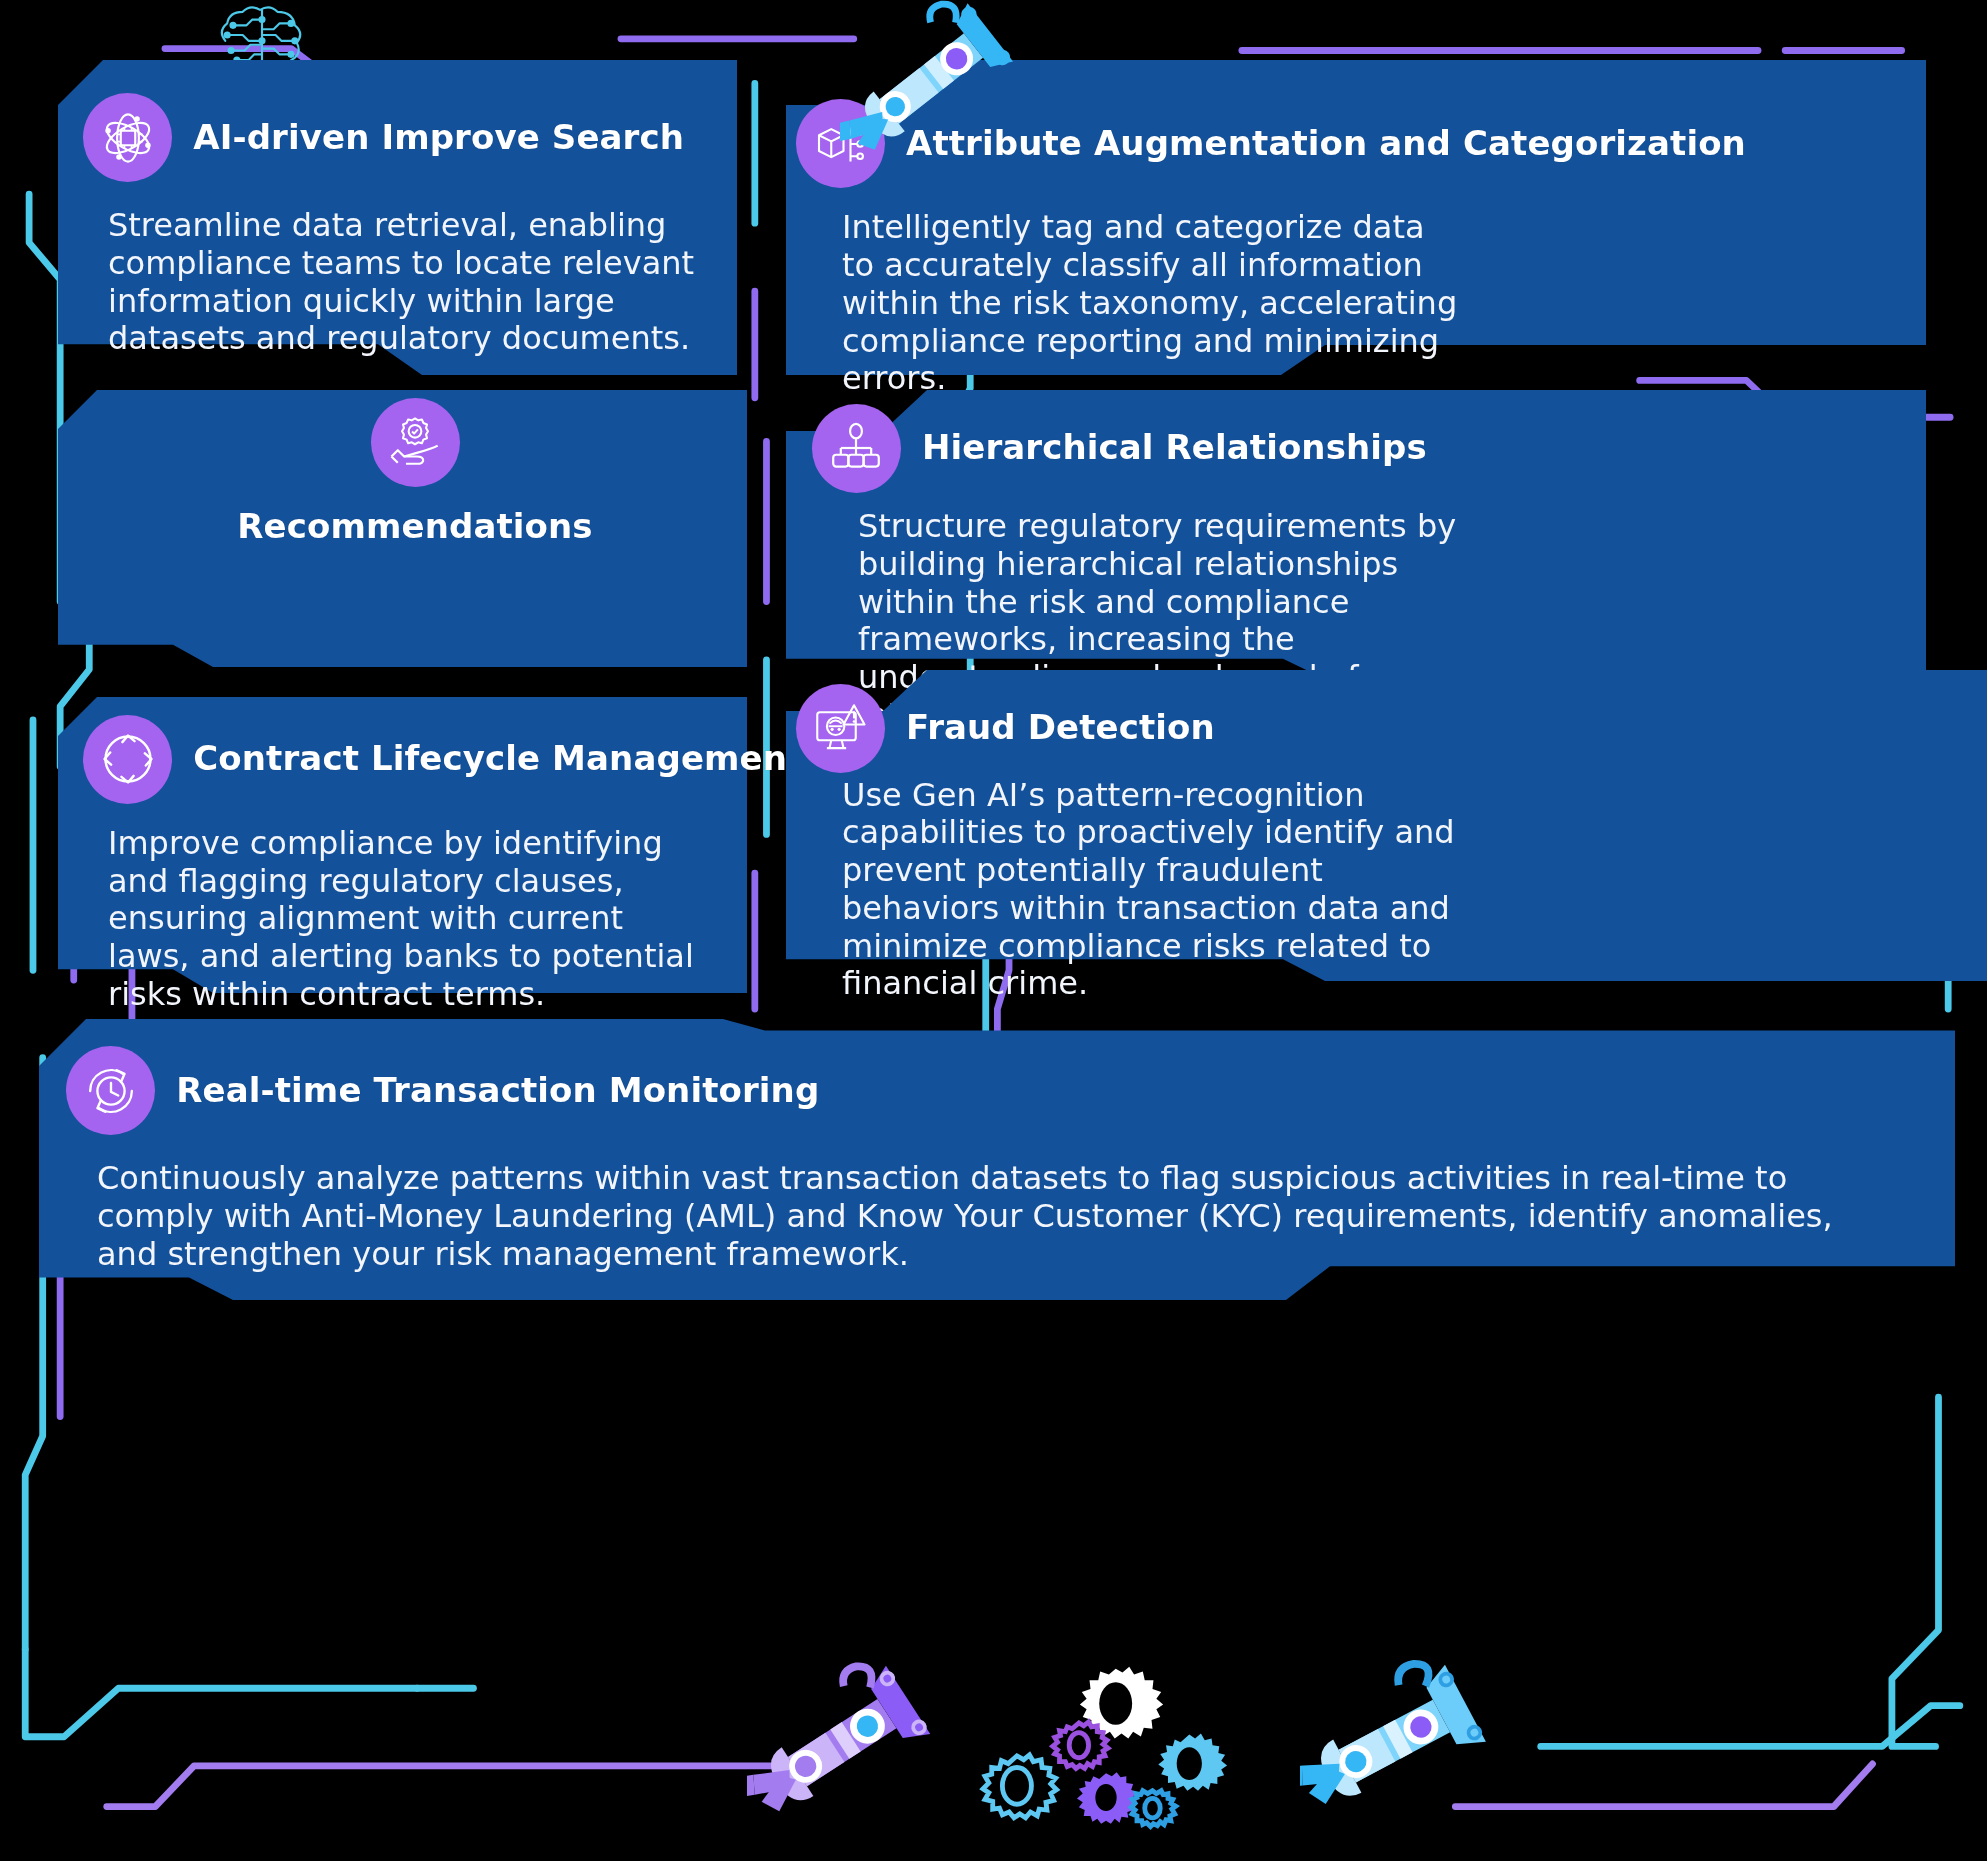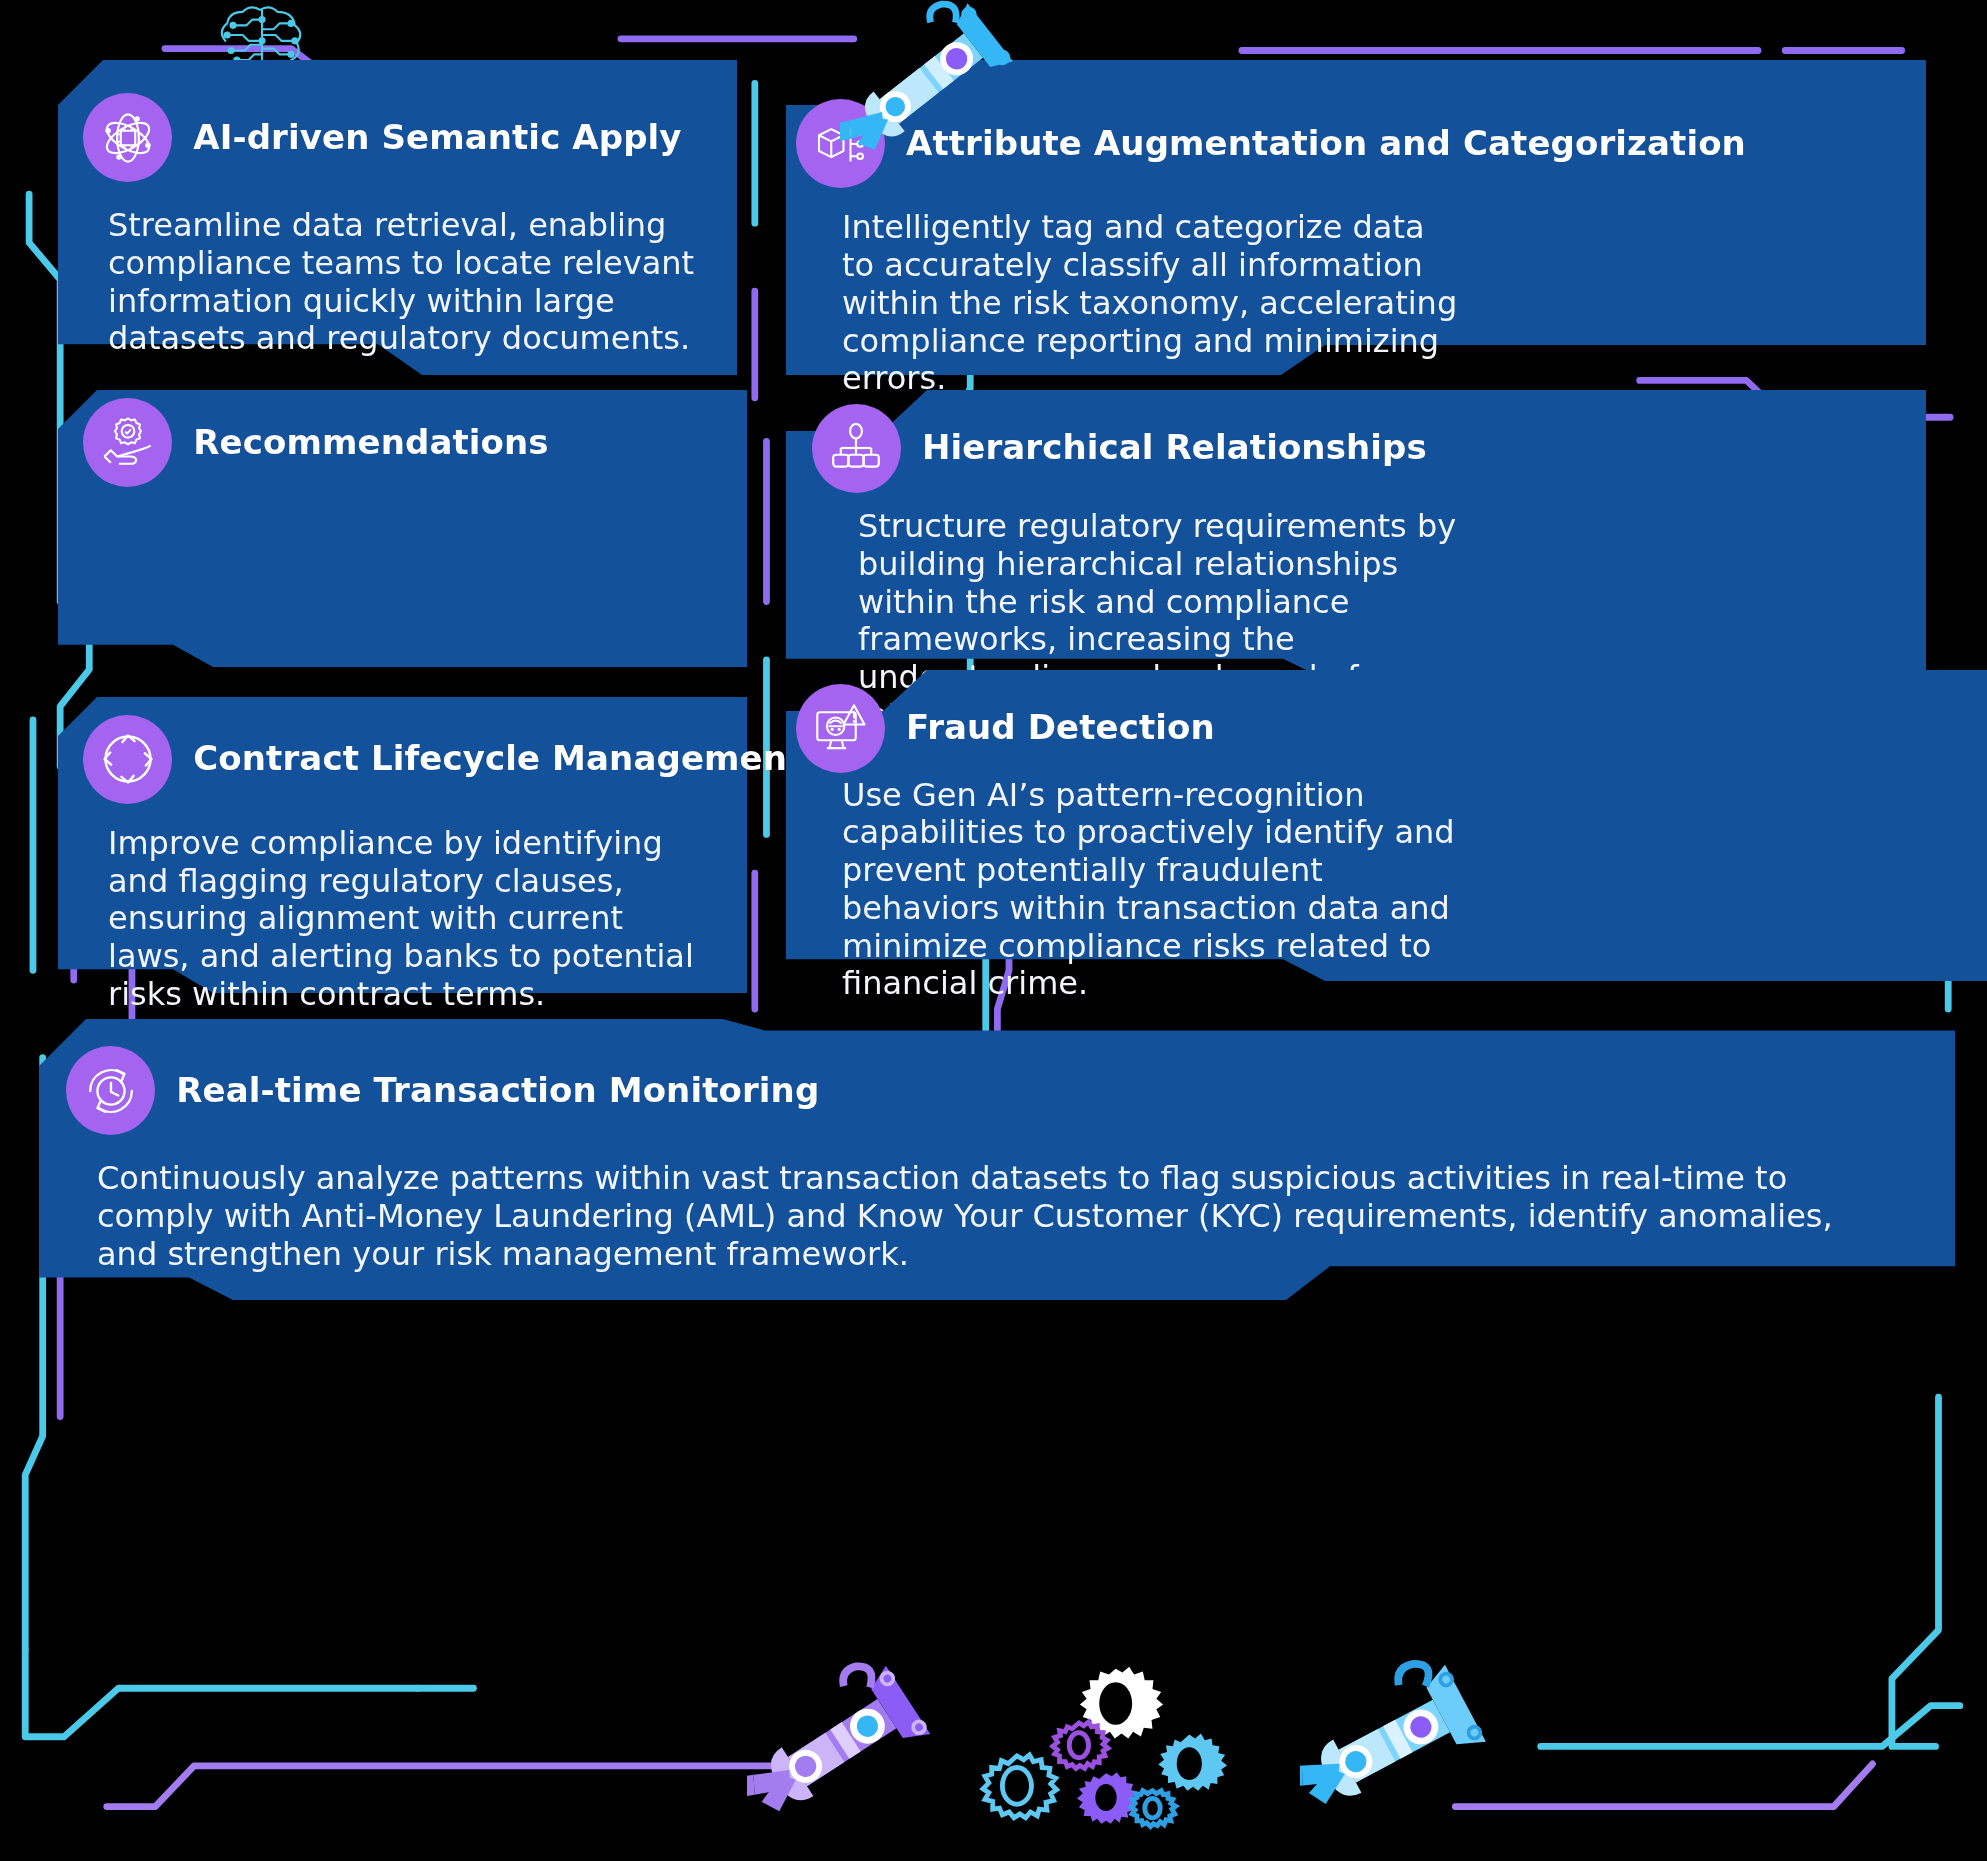--- a/index.html
+++ b/index.html
@@ -104,21 +104,21 @@
   }
   #card-attribute .card-head { padding: 39px 0 0 9.7px; }
   #card-attribute .card-body { margin: 21.3px 0 0 56px; width: 621px; }
 
   #card-recommendations {
     left: 58px; top: 390px; width: 689px; height: 277px;
   }
   #card-recommendations .card-bg {
     clip-path: polygon(39px 0, 100% 0, 100% 100%, 155px 100%, 115px 92%, 0 92%, 0 39px);
   }
-  #card-recommendations .card-head { padding: 7.8px 0 0 25px; }
+  #card-recommendations .card-head { padding: 7.8px 0 0 25px; flex-direction: column; }
   #card-recommendations .card-body { margin: 21.3px 0 0 50px; width: 592px; }
 
   #card-hierarchical {
     left: 786px; top: 390px; width: 1140px; height: 289px; padding-left: 16px;
   }
   #card-hierarchical .card-bg {
     clip-path: polygon(0 41px, 97px 41px, 141px 0, 100% 0, 100% 100%, 539px 100%, 497px 93%, 0 93%);
   }
   #card-hierarchical .card-head { padding: 13.6px 0 0 9.7px; }
   #card-hierarchical .card-body { margin: 15.5px 0 0 56px; width: 621px; }
@@ -214,21 +214,21 @@
             <ellipse cx="32" cy="32" rx="26" ry="12" transform="rotate(-30 32 32)"></ellipse>
             <ellipse cx="32" cy="32" rx="12" ry="26"></ellipse>
             <rect x="24" y="24" width="16" height="16" rx="2"></rect>
             <path d="M28 24v-4M36 24v-4M28 44v-4M36 44v-4M24 28h-4M24 36h-4M44 28h4M44 36h4" stroke-width="2"></path>
             <circle cx="10" cy="24" r="3" fill="#ffffff" stroke="none"></circle>
             <circle cx="54" cy="40" r="3" fill="#ffffff" stroke="none"></circle>
             <circle cx="22" cy="53" r="3" fill="#ffffff" stroke="none"></circle>
             <circle cx="42" cy="11" r="3" fill="#ffffff" stroke="none"></circle>
           </svg>
         </span>
-        <span class="card-title">AI-driven Semantic Apply</span>
+        <span class="card-title">AI-driven Improve Search</span>
       </div>
       <div class="card-body">Streamline data retrieval, enabling compliance teams to locate relevant information quickly within large datasets and regulatory documents.</div>
     </div>
   </div>
 
   <div class="card" id="card-attribute">
     <div class="card-bg"></div>
     <div class="card-inner">
       <div class="card-head">
         <span class="icon-badge">

